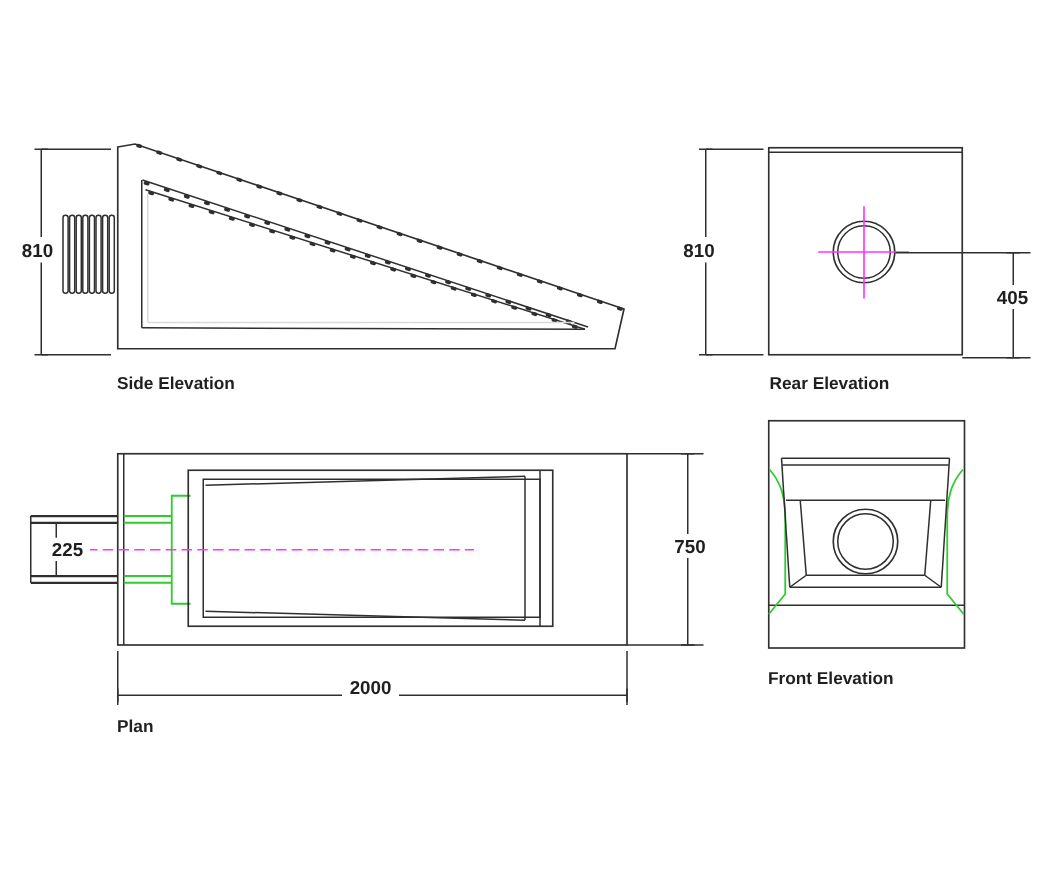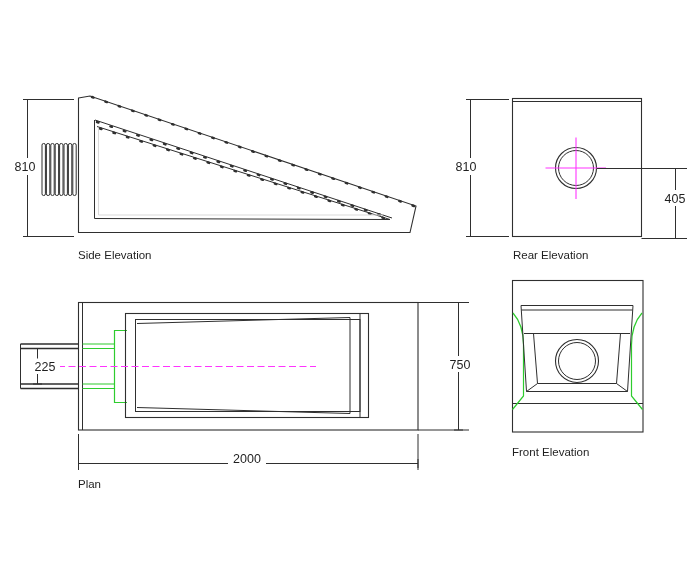--- a/index.html
+++ b/index.html
@@ -1,17 +1,17 @@
 <!DOCTYPE html>
 <html style="--line: #2f2f2f; --hidden: #2ecc2e; --center: #ff33ff; --faint: #d9d9d9;"><head>
 <meta charset="utf-8">
 <style>
   * { margin:0; padding:0; box-sizing:border-box; }
   html,body { background:#ffffff; font-family:"Liberation Sans", sans-serif; }
-  .canvas { position:relative; width:700px; height:579px; background:#fff; overflow:hidden; }
+  .canvas { position:relative; width:700px; height:579px; background:#fff; overflow:hidden;font-weight:bold; }
   svg { position:absolute; left:0; top:0; }
 
   .ln    { stroke:var(--line,#2f2f2f); stroke-width:1.1; fill:none; }
   .ln-th { stroke:var(--line,#2f2f2f); stroke-width:1.5; fill:none; }
   .ln-1  { stroke:var(--line,#2f2f2f); stroke-width:1;   fill:none; }
   .faint { stroke:var(--faint,#d9d9d9); stroke-width:1;  fill:none; }
   .dots  { stroke:var(--line,#2f2f2f); stroke-width:2.4; fill:none;
            stroke-dasharray:1.6 12.5; stroke-linecap:round; }
   .hid   { stroke:var(--hidden,#2ecc2e); stroke-width:1.2; fill:none; }
   .cl    { stroke:var(--center,#ff33ff); stroke-width:1.1; fill:none; }

